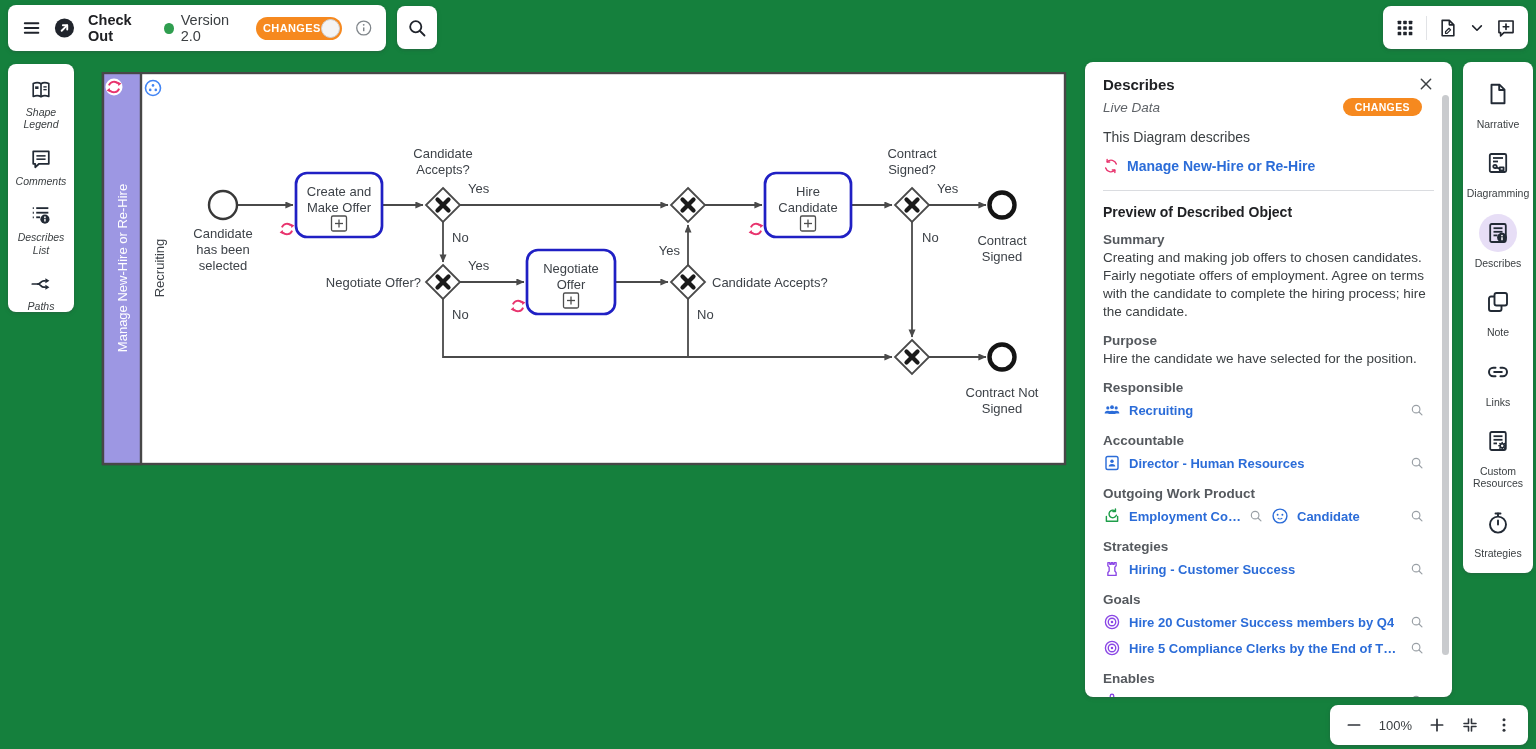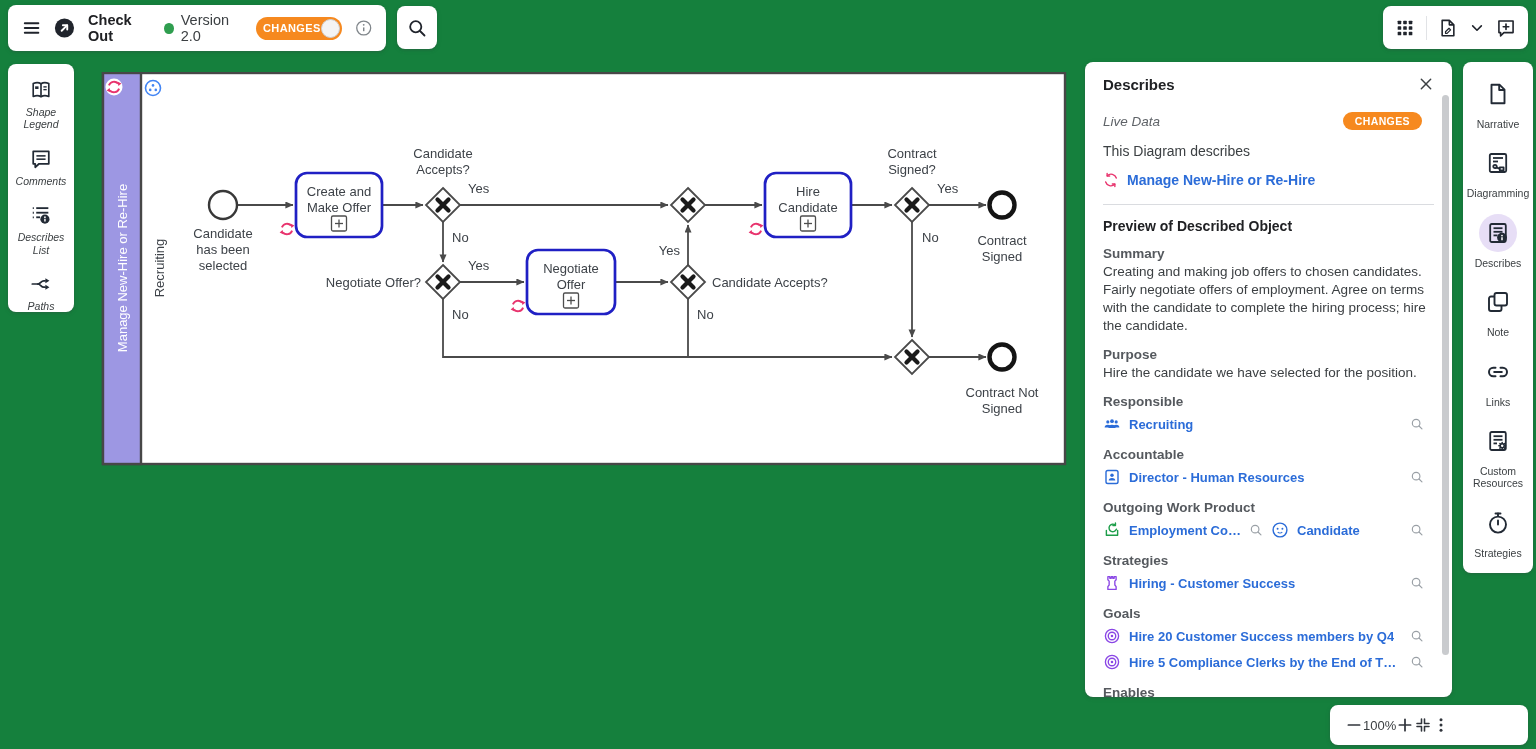--- a/index.html
+++ b/index.html
@@ -44,21 +44,21 @@
   .icon-ring{width:38px;height:38px;border-radius:50%;display:flex;align-items:center;
           justify-content:center;}
   .icon-ring.active{background:#e7def6;}
 
   
   #panel{left:1085px;top:62px;width:367px;height:635px;padding:14px 18px 4px 18px;
          box-sizing:border-box;overflow:hidden;}
   .panel-head{display:flex;align-items:flex-start;justify-content:space-between;}
   .panel-title{font-size:15px;font-weight:700;color:#202124;}
   .close{color:#3c4043;cursor:pointer;}
-  .panel-subrow{display:flex;align-items:center;justify-content:space-between;margin-top:19px;}
+  .panel-subrow{display:flex;align-items:center;justify-content:space-between;margin-top:5px;}
   .live-data{font-size:13.5px;font-style:italic;color:#5f6368;}
   .badge{background:#f6891f;color:#fff;font-size:10.5px;font-weight:700;letter-spacing:.4px;
          border-radius:10px;padding:3px 12px;margin-right:12px;}
   .panel-line{margin-top:13px;font-size:14px;color:#3c4043;}
   .link-row{display:flex;align-items:center;gap:8px;margin-top:4px;min-height:22px;}
   .link{color:#2b6cd8;font-weight:700;font-size:13px;text-decoration:none;white-space:nowrap;
         overflow:hidden;text-overflow:ellipsis;cursor:pointer;}
   .main-link{margin-top:10px;}
   .main-link .link{font-size:14px;}
   .pink{color:#e8336d;} .blue{color:#2b6cd8;} .green{color:#1e9e4a;} .purple{color:#8a46e5;}
@@ -66,21 +66,21 @@
   .mag.end{margin-left:auto;margin-right:10px;}
   .divider{height:1px;background:#dadce0;margin-top:13px;}
   .preview-heading{margin-top:13px;font-size:14px;font-weight:700;color:#202124;}
   .field-label{font-size:13.5px;color:#55595e;margin-top:12px;font-weight:bold;}
   .field-value{font-size:13.5px;color:#3c4043;line-height:1.34;margin-top:2px;}
   .scrollbar{position:absolute;right:3px;top:33px;width:7px;height:560px;border-radius:4px;
              background:#c9cbce;cursor:pointer;}
 
   
   #zoombar{left:1330px;top:705px;width:198px;height:40px;display:flex;align-items:center;
-           justify-content:flex-start;padding:0 15px;box-sizing:border-box;color:#30343b;}
+           justify-content:space-between;padding:0 15px;box-sizing:border-box;color:#30343b;}
   #zoom-level{font-size:13px;color:#3c4043;}
   .zbtn{cursor:pointer;}
 
   
   #bpmn-svg{position:absolute;left:100px;top:72px;}
   #bpmn-svg text{font-family:"Liberation Sans",sans-serif;}
 </style>
 </head>
 <body>
 

